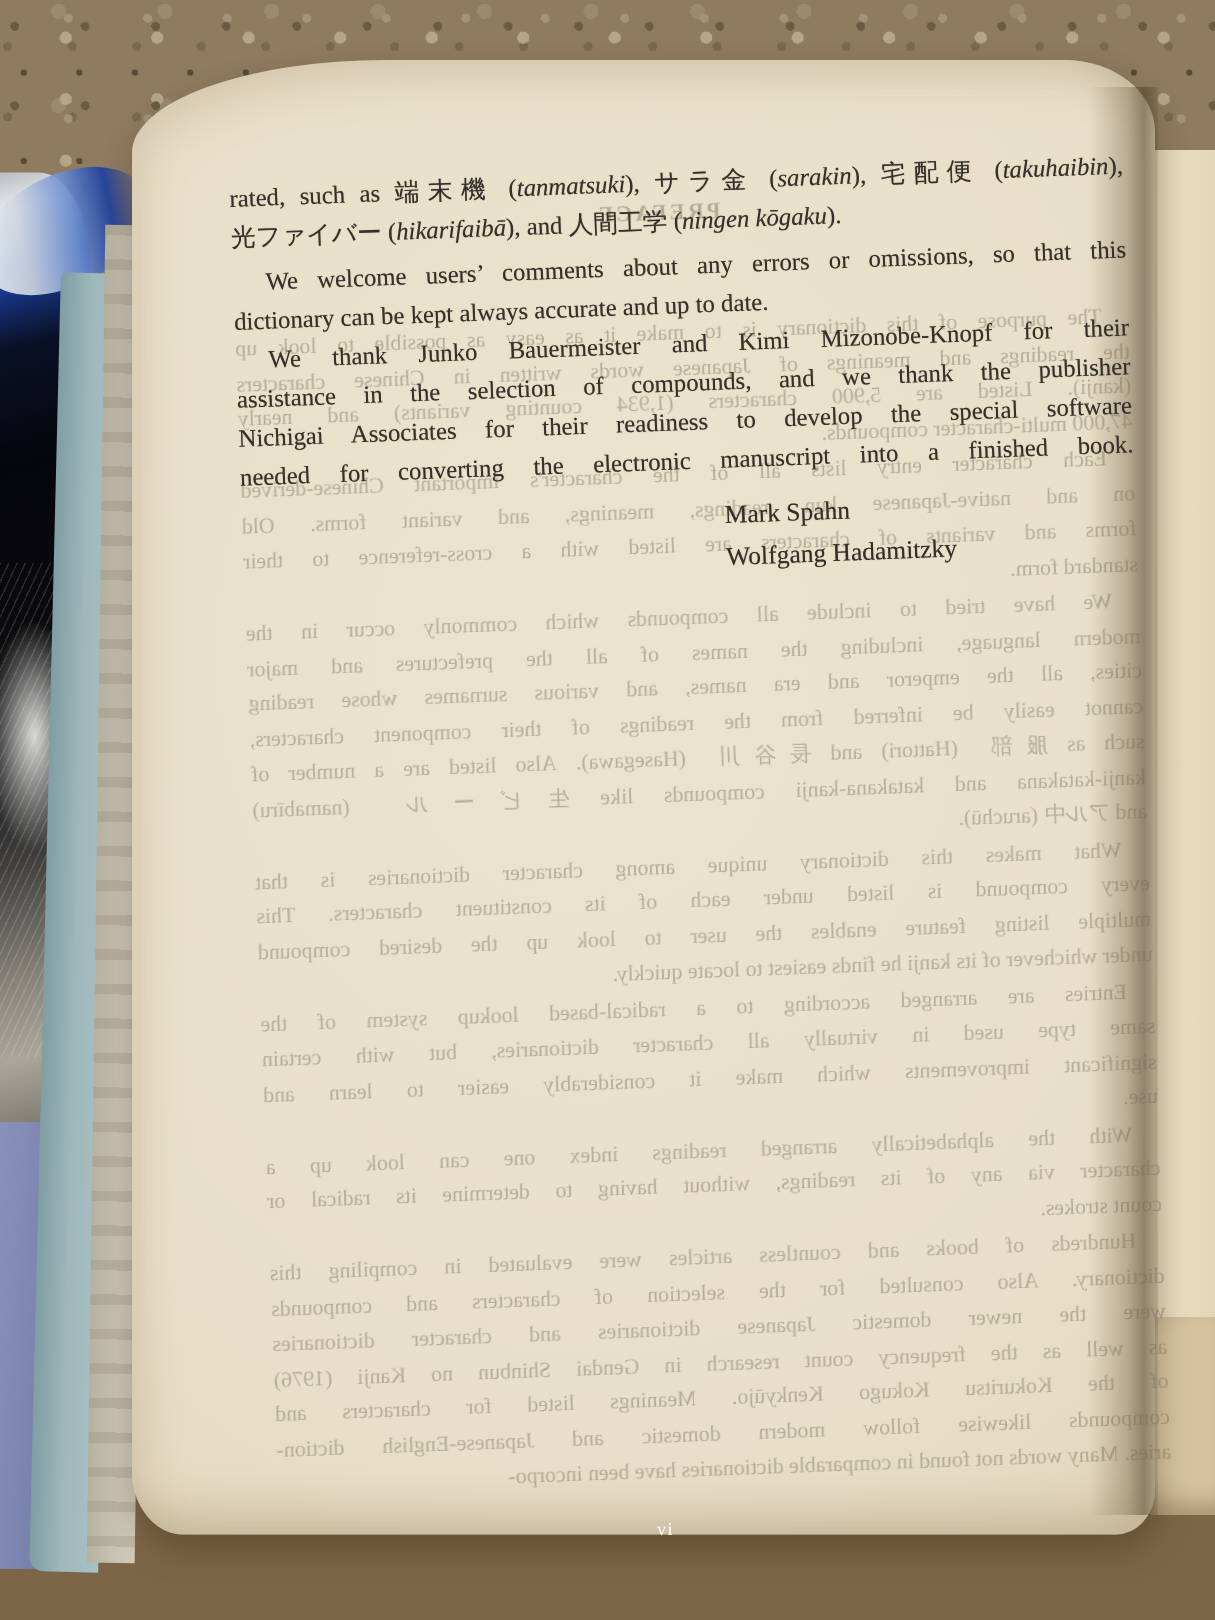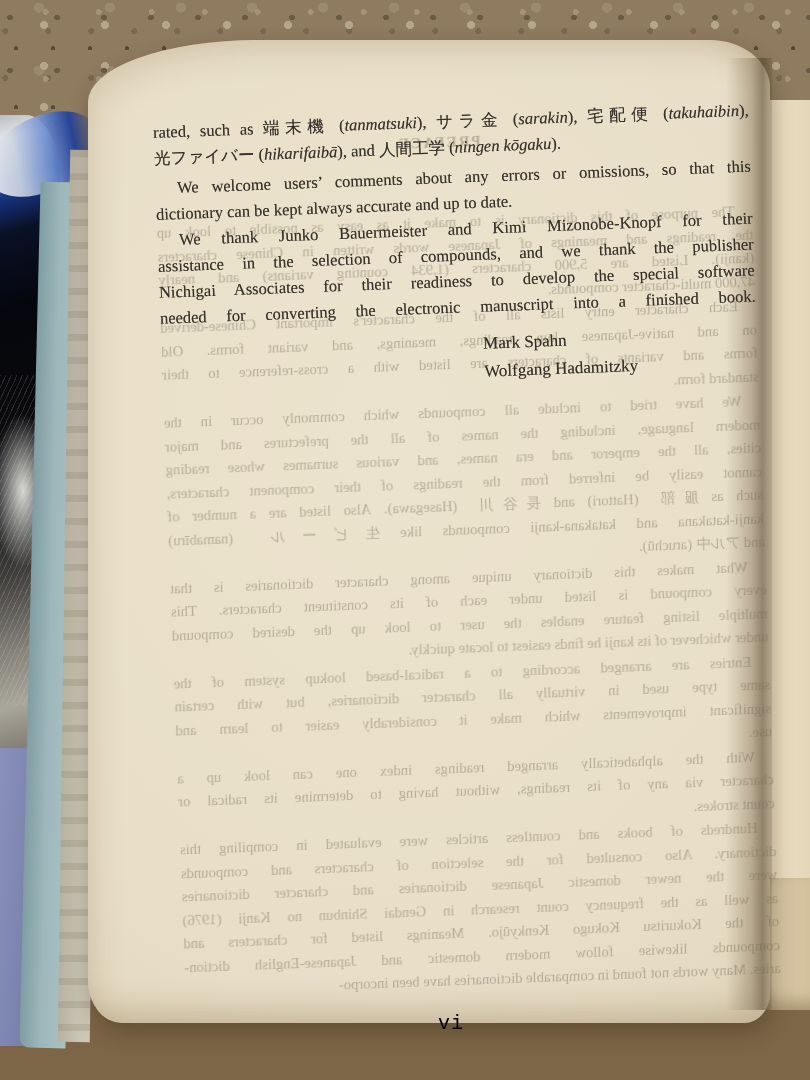--- a/index.html
+++ b/index.html
@@ -113,21 +113,21 @@
     position:absolute;left:0;top:116px;width:596px;
     transform:scaleX(-1);
     font-size:14.6px;line-height:23.5px;
   }
   .st-par{margin:0 0 1px 0;}
   .st-line{text-align:justify;text-align-last:justify;}
   .st-line.last{text-align:left;text-align-last:left;}
   .st-par .st-line:first-child{text-indent:18px;}
   .page-num{
     position:absolute;left:438px;top:1012px;z-index:6;
-    font-size:20px;color:#000000;letter-spacing:1px;font-family:Liberation Mono, monospace;
+    font-size:12px;color:#ffffff;letter-spacing:1px;
   }
 </style>
 </head>
 <body>
 
 <div class="counter-bottom"></div>
 
 <div class="metal"></div>
 <div class="periwinkle"></div>
 

